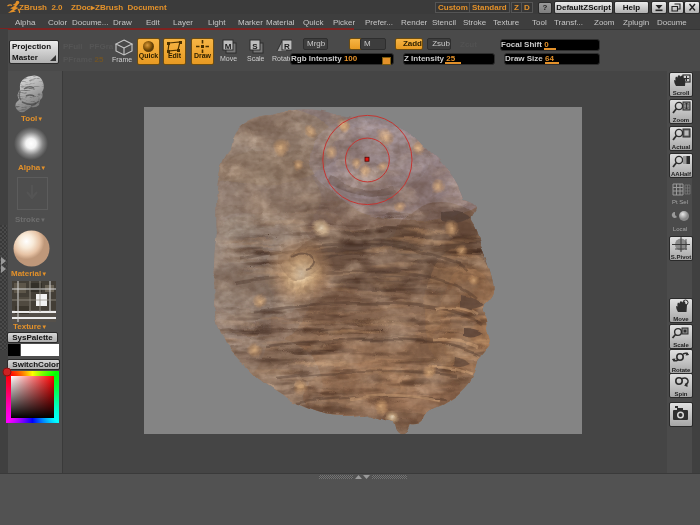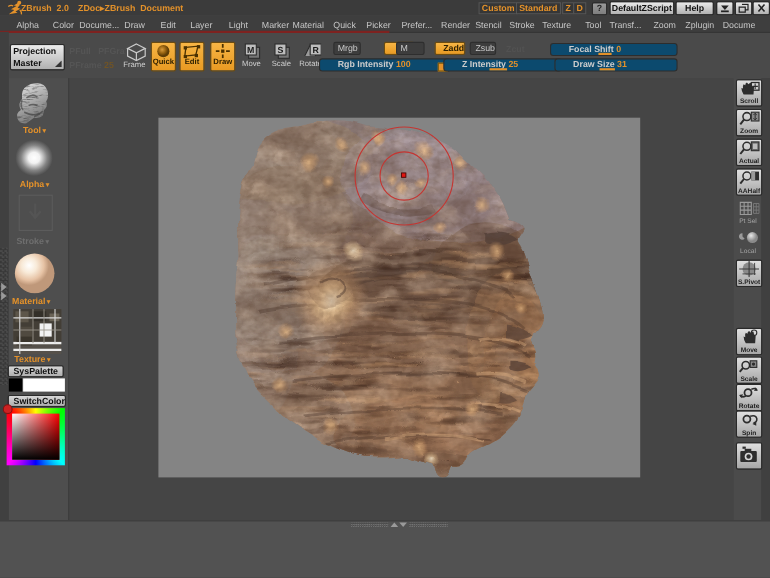--- a/index.html
+++ b/index.html
@@ -20,23 +20,23 @@
 .rpanel{left:667px;top:71px;width:25px;height:402px;background:#4b4b4b;}
 .bottom{left:0;top:473px;width:700px;height:52px;background:#525252;border-top:1px solid #3a3a3a;}
 .canvas{left:144px;top:107px;width:438px;height:327px;background:#848484;}
 .gbtn{position:absolute;background:linear-gradient(#ececec,#b0b0b0);
   border:1px solid #2a2a2a;border-radius:2px;color:#111;font-weight:bold;}
 .obtn{position:absolute;background:linear-gradient(#f7b545,#e89a22);
   border:1px solid #6b4c12;border-radius:2px;color:#2e2000;font-weight:bold;
   font-size:7px;text-align:center;}
 .dbtn{position:absolute;background:#3d3d3d;border:1px solid #2e2e2e;
   border-radius:2px;color:#c9c9c9;font-weight:normal;font-size:8px;}
-.slider{position:absolute;background:#0c4a6e;border:1px solid #2d2d2d;
+.slider{position:absolute;background:#000000;border:1px solid #2d2d2d;
   border-radius:3px;color:#cccccc;font-weight:bold;font-size:8px;height:10px;
-  line-height:10px;padding-left:16px;}
+  line-height:10px;padding-left:0;}
 .sbtn{position:absolute;left:2px;width:22px;height:23px;
   background:linear-gradient(#e0e0e0,#a6a6a6);border:1px solid #2a2a2a;
   border-radius:2px;}
 .sbtn .lb{position:absolute;bottom:0px;width:100%;text-align:center;
   font-size:6px;color:#222;font-weight:bold;}
 .dimbtn{position:absolute;left:2px;width:22px;height:23px;background:#454545;
   border:1px solid #3a3a3a;border-radius:2px;}
 .dimbtn .lb{position:absolute;bottom:0px;width:100%;text-align:center;
   font-size:6px;color:#8f8f8f;}
 .plab{position:absolute;color:#e3912a;font-weight:bold;font-size:8px;}
@@ -175,21 +175,21 @@
   <div class="dbtn" style="left:303px;top:9px;width:20px;height:10px;line-height:10px;padding-left:3px;">Mrgb</div>
   <div class="obtn" style="left:330px;top:9px;width:23px;height:10px;line-height:10px;text-align:right;padding-left:3px;font-size:8px;margin-left:19px;">Rgb</div>
   <div class="dbtn" style="left:360px;top:9px;width:21px;height:10px;line-height:10px;padding-left:3px;">M</div>
   <div class="obtn" style="left:395px;top:9px;width:23px;height:10px;line-height:10px;text-align:right;padding-left:3px;font-size:8px;">Zadd</div>
   <div class="dbtn" style="left:427px;top:9px;width:19px;height:10px;line-height:10px;padding-left:3px;text-align:right;">Zsub</div>
   <span class="abs" style="left:460px;top:11px;font-size:8px;font-weight:bold;color:#525252;">Zcut</span>
   <div class="slider" style="left:500px;top:10px;width:98px;">Focal Shift <span class="ot">0</span><span class="abs" style="left:43px;top:8px;width:12px;height:2px;background:#e3912a;"></span></div>
 
   <div class="slider" style="left:290px;top:24px;width:102px;">Rgb Intensity <span class="ot">100</span><span class="abs" style="right:2px;top:3px;width:7px;height:6px;background:#e3912a;border:1px solid #7a5a10;"></span></div>
   <div class="slider" style="left:403px;top:24px;width:90px;">Z Intensity <span class="ot">25</span><span class="abs" style="left:41px;top:8px;width:16px;height:2px;background:#e3912a;"></span></div>
-  <div class="slider" style="left:504px;top:24px;width:94px;">Draw Size <span class="ot">31</span><span class="abs" style="left:40px;top:8px;width:14px;height:2px;background:#e3912a;"></span></div>
+  <div class="slider" style="left:504px;top:24px;width:94px;">Draw Size <span class="ot">64</span><span class="abs" style="left:40px;top:8px;width:14px;height:2px;background:#e3912a;"></span></div>
 </div>
 
 <div class="abs well"></div>
 <div class="abs lpanel"></div>
 <div class="abs rpanel"></div>
 <div class="abs lstrip"></div>
 <div class="abs" style="left:0;top:225px;width:7px;height:125px;background:repeating-conic-gradient(#4a4a4a 0% 25%,#383838 0% 50%) 0 0/4px 4px;"></div>
 <svg class="abs" style="left:0;top:256px" width="7" height="18">
     <path d="M1 1 L6 5 L1 9 z" fill="#9a9a9a"></path>
     <path d="M1 9 L6 13 L1 17 z" fill="#9a9a9a"></path>

